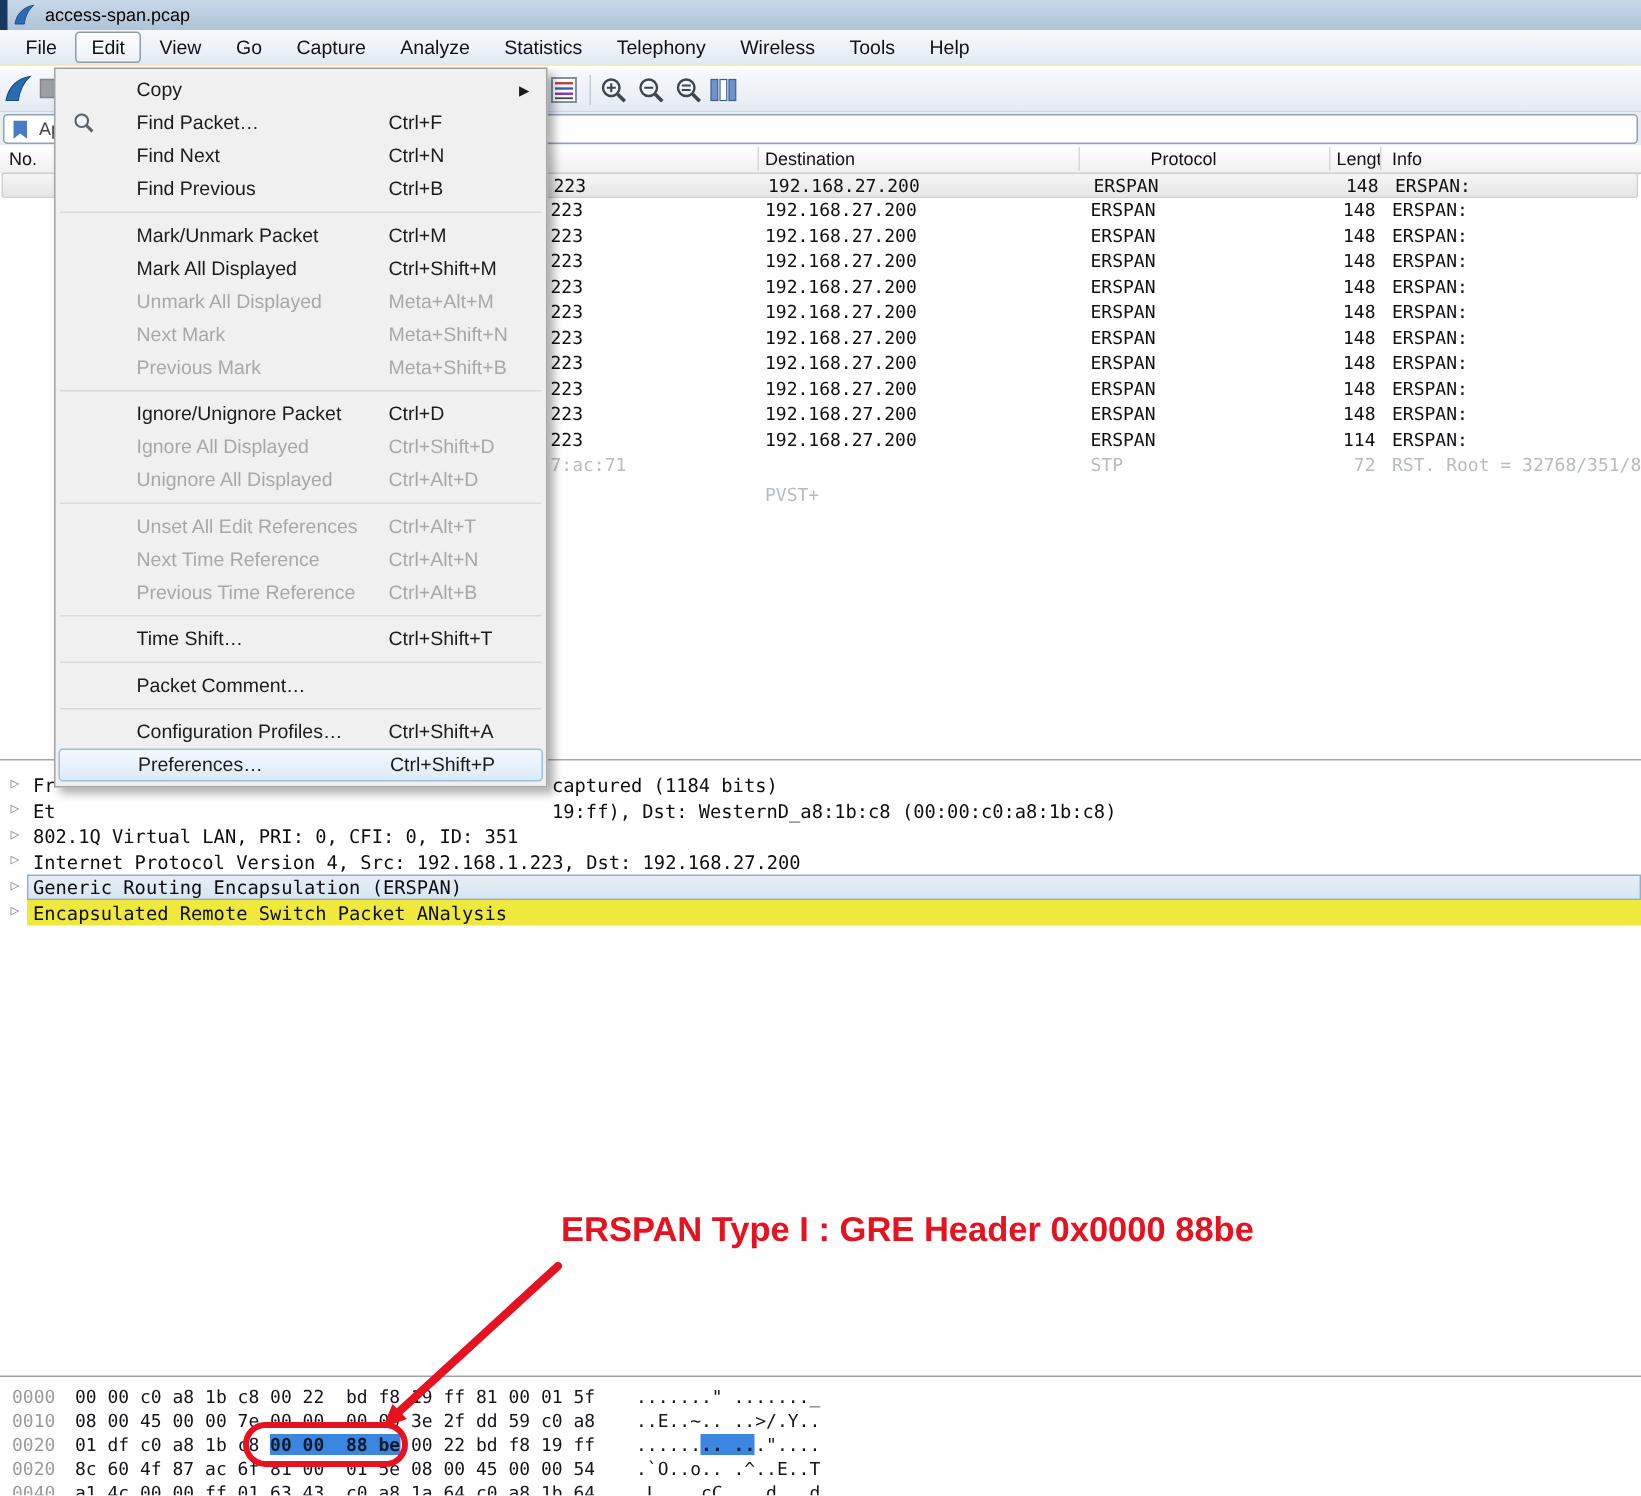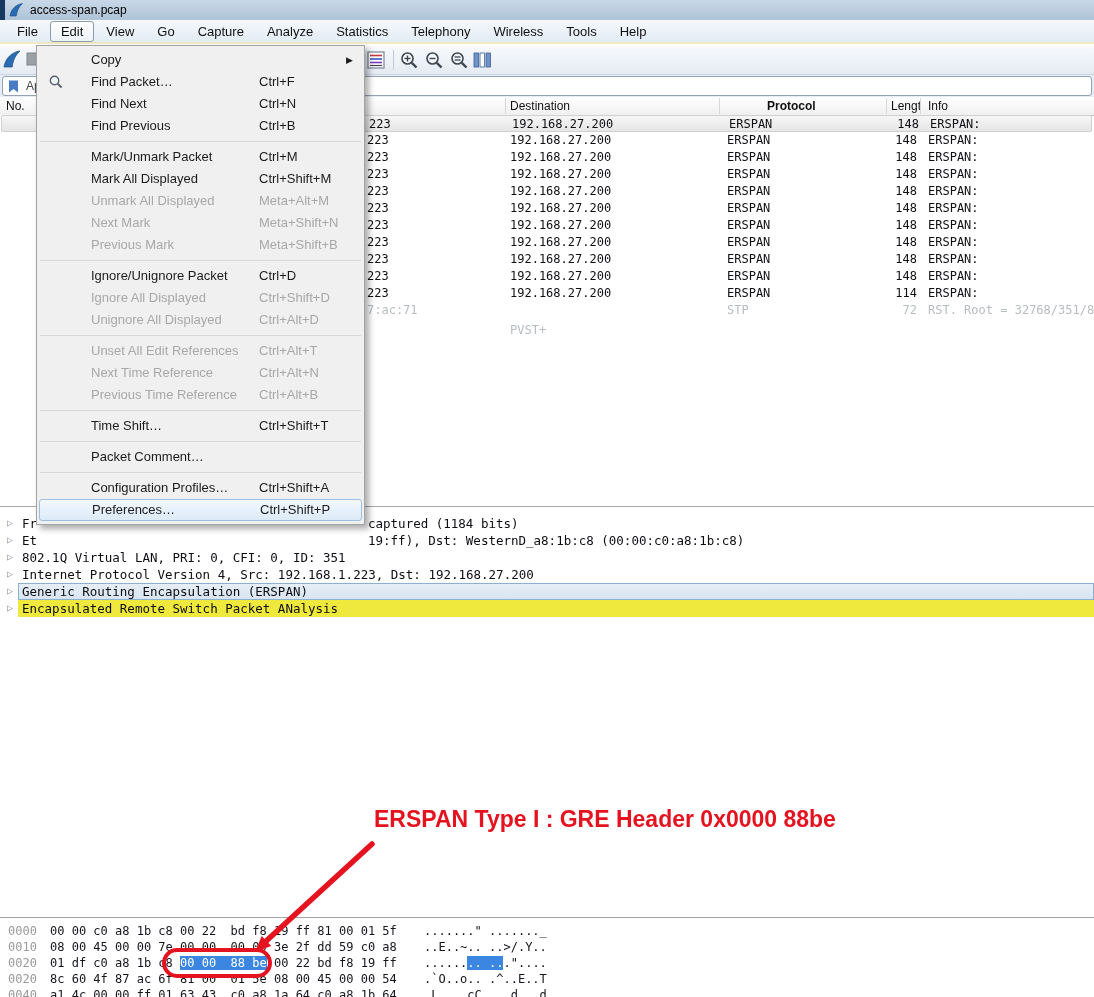--- a/index.html
+++ b/index.html
@@ -62,21 +62,21 @@
   .d-right{position:absolute;left:368px;top:1px;white-space:pre;}
 
   
   .hexpane{position:absolute;left:0;top:917px;width:1094px;height:80px;background:#fff;
            border-top:1px solid #a2a2a2;box-sizing:border-box;
            font-family:"DejaVu Sans Mono",monospace;font-size:12px;color:#14141c;}
   .hrow{position:absolute;left:0;width:1094px;height:16px;line-height:16px;white-space:pre;}
   .h-off{position:absolute;left:8px;color:#9a9a9a;}
   .h-hex{position:absolute;left:50px;}
   .h-asc{position:absolute;left:424px;}
-  .hl{background:#3a86e0;color:#ffffff;}
+  .hl{background:#3a86e0;color:#0f172a;font-weight:bold;}
 
   
   .menu{position:absolute;left:36px;top:45px;width:329px;background:#f0f0f0;
         border:1px solid #a3a3a3;box-shadow:4px 4px 6px rgba(0,0,0,.32);
         padding:3px 0;box-sizing:border-box;z-index:50;font-size:13px;color:#1b1b1b;}
   .menu-item{position:relative;height:22px;line-height:22px;margin:0 2px;border-radius:3px;}
   .mi-label{position:absolute;left:52px;white-space:nowrap;}
   .mi-short{position:absolute;left:220px;white-space:nowrap;}
   .mi-arrow{position:absolute;right:9px;top:0;font-size:9px;}
   .mi-icon{position:absolute;left:9px;top:3px;width:16px;height:16px;}
@@ -163,21 +163,21 @@
       <svg class="filter-bm" viewBox="0 0 15 15">
         <path d="M3 1.5 h9 v12 l-4.5 -3.5 l-4.5 3.5 Z" fill="#4a7cc6" stroke="#2d5globals188" stroke-width="0"></path>
       </svg>
       <span class="filter-text">Ap</span>
     </div>
   </div>
 
   <div class="pkt-header">
       <span class="ph-cell" style="left: 6px;">No.</span>
       <span class="ph-cell" style="left: 510px;">Destination</span>
-      <span class="ph-cell" style="left: 767px; font-weight: bold;">Protocol</span>
+      <span class="ph-cell" style="left: 767px;">Protocol</span>
       <span class="ph-cell" style="left: 891px; width: 29px;">Length</span>
       <span class="ph-cell" style="left: 928px;">Info</span>
       <span class="ph-sep" style="left: 36px;"></span>
       <span class="ph-sep" style="left: 505px;"></span>
       <span class="ph-sep" style="left: 719px;"></span>
       <span class="ph-sep" style="left: 886px;"></span>
       <span class="ph-sep" style="left: 920px;"></span>
     </div>
 
   <div class="pkt-rows">

